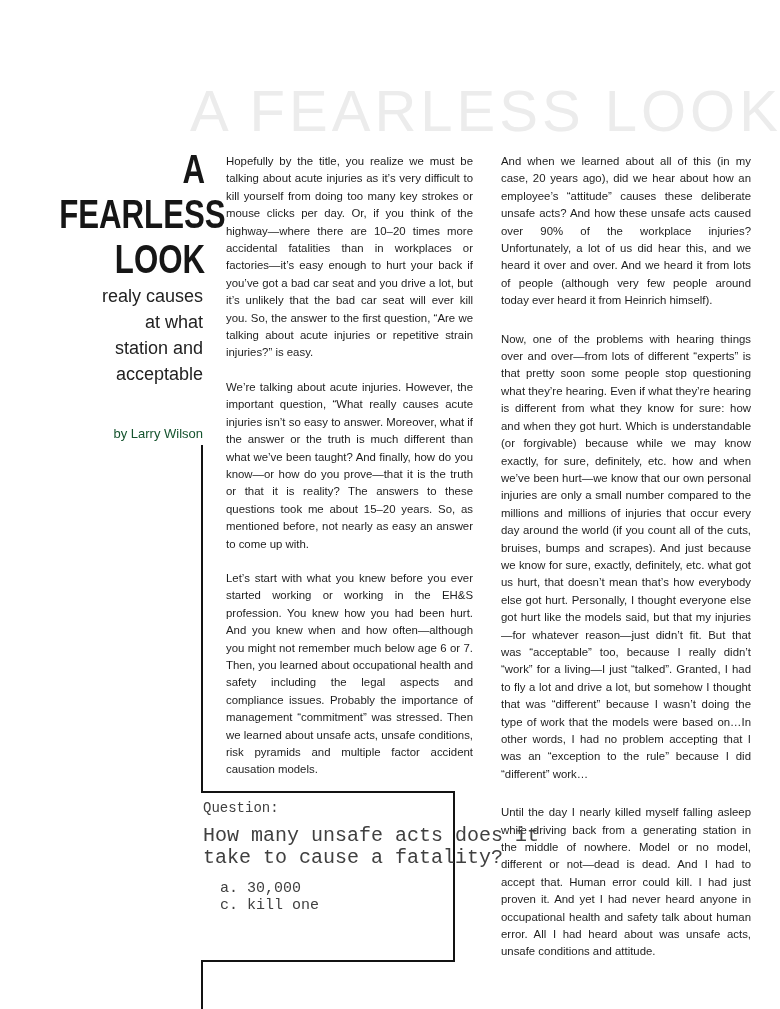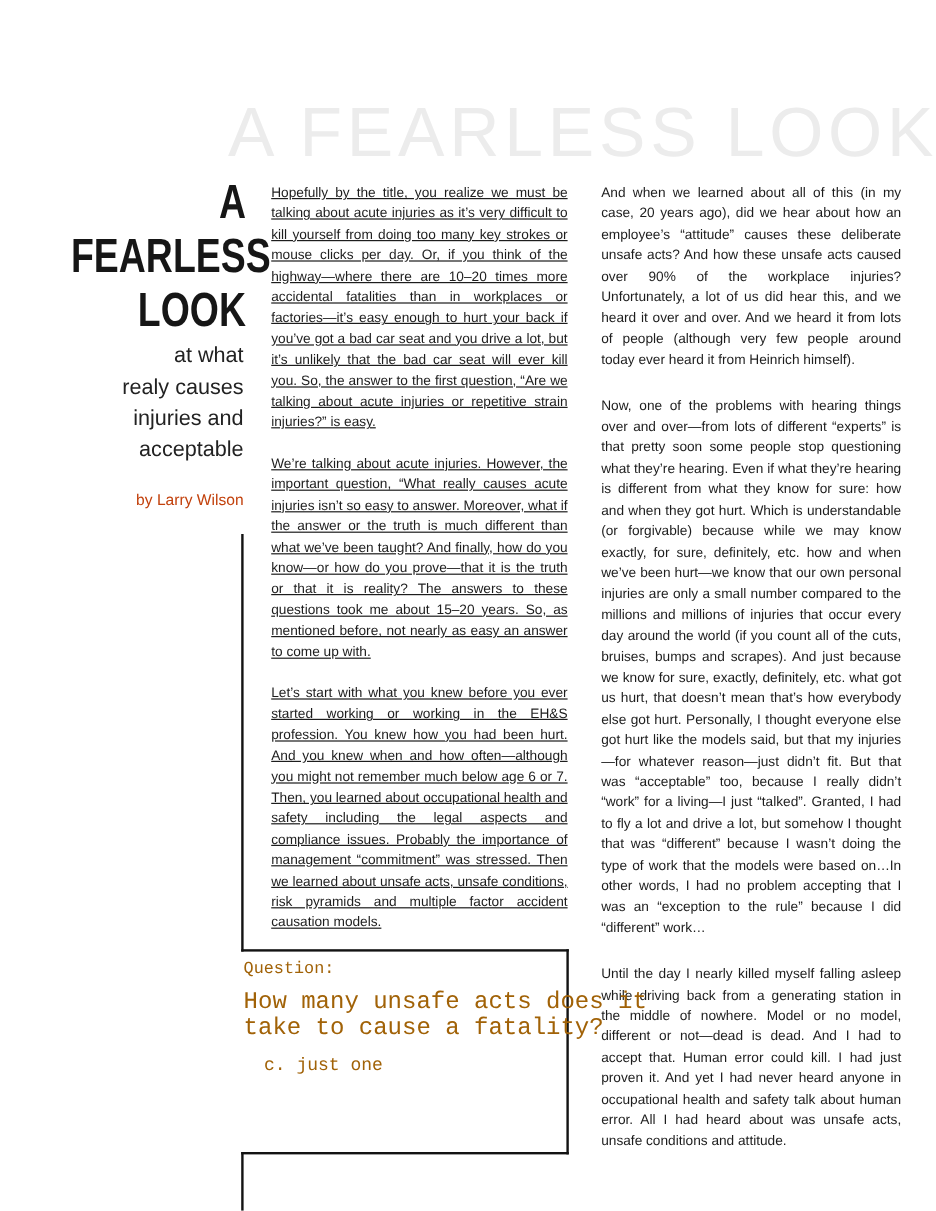--- a/index.html
+++ b/index.html
@@ -14,61 +14,61 @@
   .title-block{
     position:absolute;left:18px;top:147px;width:187px;text-align:right;
     font-weight:bold;font-size:40px;line-height:45px;letter-spacing:0px;
     transform:scaleX(0.78);transform-origin:100% 0;color:#161616;
   }
   .subtitle{
     position:absolute;left:28px;top:283px;width:175px;text-align:right;
     font-size:18px;line-height:26px;color:#222;
   }
   .byline{
-    position:absolute;left:28px;top:409px;width:175px;text-align:right;
-    font-size:13px;color:#c2410c;
+    position:absolute;left:28px;top:426px;width:175px;text-align:right;
+    font-size:13px;color:#14532d;
   }
   .col{position:absolute;top:153px;font-size:11.4px;line-height:17.4px;
     text-align:justify;color:#1d1d1d;}
   .col p{margin:0 0 17px 0;}
-  .col1{left:226px;width:247px;text-decoration:underline;}
+  .col1{left:226px;width:247px;}
   .col2{left:501px;width:250px;}
   .col2 p{margin:0 0 21px 0;}
   .vrule{position:absolute;left:201px;width:2px;background:#131313;}
   .vrule-top{top:445px;height:348px;}
   .vrule-bottom{top:960px;height:49px;}
   .question-box{
     position:absolute;left:201px;top:791px;width:249px;height:155px;
     border-top:2px solid #131313;border-right:2px solid #131313;
     border-bottom:2px solid #131313;border-left:none;
-    padding:7px 20px 5px 2px;
-    font-family:"Liberation Mono",monospace;color:#a16207;
+    padding:7px 1px 5px 2px;
+    font-family:"Liberation Mono",monospace;color:#404040;
   }
   .q-label,.a-label{font-size:14px;line-height:16px;}
   .q-label{margin-bottom:9px;}
   .q-line{font-size:20px;line-height:22px;white-space:nowrap;}
   .a-label{margin-top:14px;}
   .options{margin-top:11px;padding-left:17px;}
   .option{font-size:15px;line-height:17px;white-space:nowrap;}
 </style>
 </head>
 <body>
 
 <div class="watermark">A FEARLESS LOOK</div>
 
 <div class="title-block">
   <div>A</div>
   <div>FEARLESS</div>
   <div>LOOK</div>
 </div>
 
 <div class="subtitle">
+  <div>realy causes</div>
   <div>at what</div>
-  <div>realy causes</div>
-  <div>injuries and</div>
+  <div>station and</div>
   <div>acceptable</div>
 </div>
 
 <div class="byline">by Larry Wilson</div>
 
 <div class="col col1">
   <p>Hopefully by the title, you realize we must be talking about acute injuries as it’s very difficult to kill yourself from doing too many key strokes or mouse clicks per day. Or, if you think of the highway—where there are 10–20 times more accidental fatalities than in workplaces or factories—it’s easy enough to hurt your back if you’ve got a bad car seat and you drive a lot, but it’s unlikely that the bad car seat will ever kill you. So, the answer to the first question, “Are we talking about acute injuries or repetitive strain injuries?” is easy.</p>
   <p>We’re talking about acute injuries. However, the important question, “What really causes acute injuries isn’t so easy to answer. Moreover, what if the answer or the truth is much different than what we’ve been taught? And finally, how do you know—or how do you prove—that it is the truth or that it is reality? The answers to these questions took me about 15–20 years. So, as mentioned before, not nearly as easy an answer to come up with.</p>
   <p>Let’s start with what you knew before you ever started working or working in the EH&amp;S profession. You knew how you had been hurt. And you knew when and how often—although you might not remember much below age 6 or 7. Then, you learned about occupational health and safety including the legal aspects and compliance issues. Probably the importance of management “commitment” was stressed. Then we learned about unsafe acts, unsafe conditions, risk pyramids and multiple factor accident causation models.</p>
 </div>
@@ -79,17 +79,18 @@
   <p>Until the day I nearly killed myself falling asleep while driving back from a generating station in the middle of nowhere. Model or no model, different or not—dead is dead. And I had to accept that. Human error could kill. I had just proven it. And yet I had never heard anyone in occupational health and safety talk about human error. All I had heard about was unsafe acts, unsafe conditions and attitude.</p>
 </div>
 
 <div class="vrule vrule-top"></div>
 
 <div class="question-box">
   <div class="q-label">Question:</div>
   <div class="q-line">How many unsafe acts does it</div>
   <div class="q-line">take to cause a fatality?</div>
   <div class="options">
-    <div class="option">c. just one</div>
+    <div class="option">a. 30,000</div>
+    <div class="option">c. kill one</div>
   </div>
 </div>
 
 <div class="vrule vrule-bottom"></div>
 
 </body></html>

